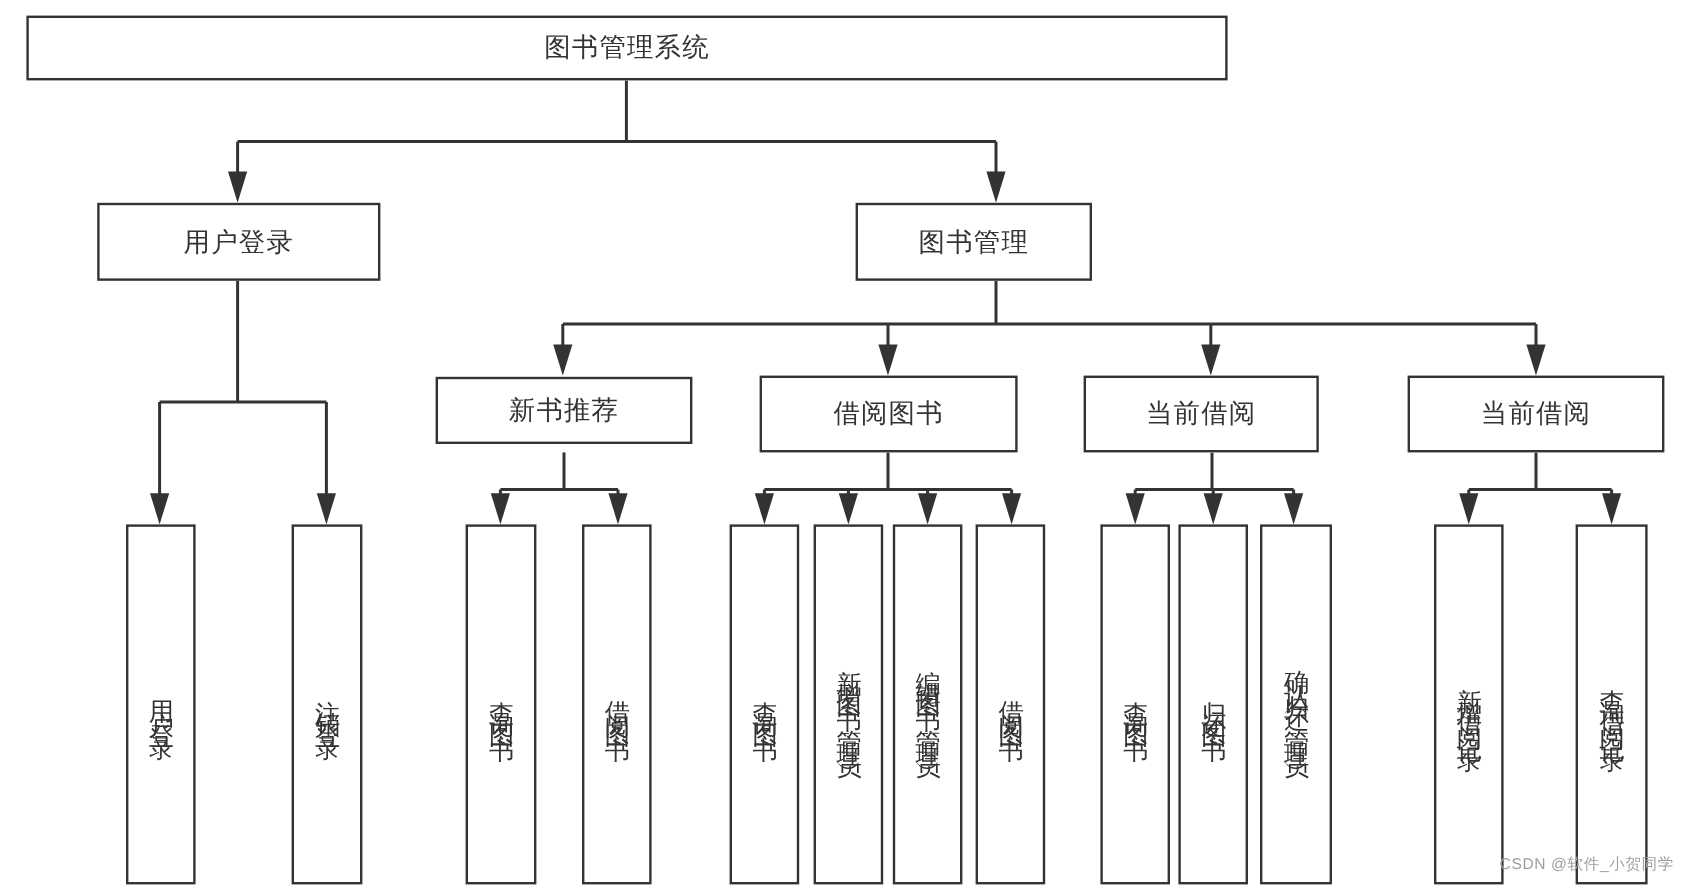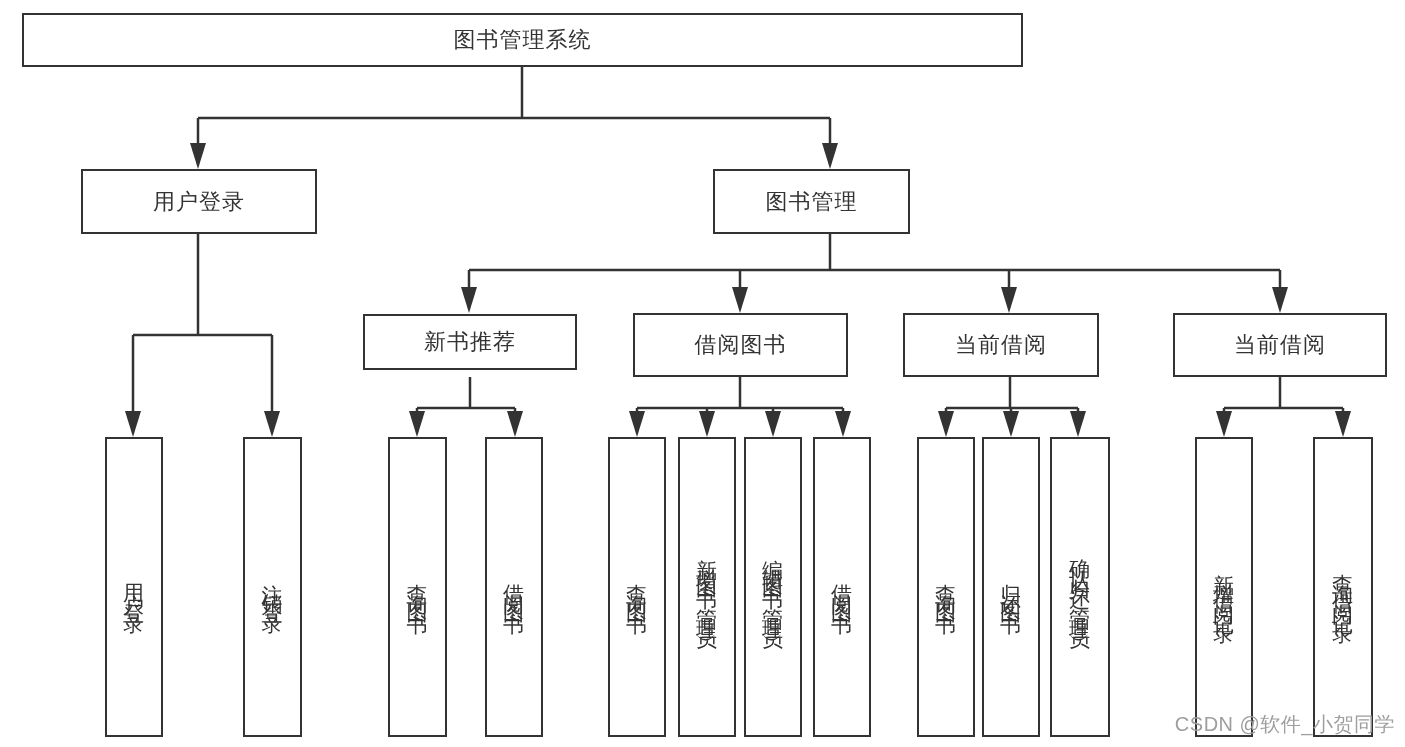--- a/index.html
+++ b/index.html
@@ -39,21 +39,21 @@
     font-size:21px;
     letter-spacing:10px;
     color:var(--text);
     line-height:1;
   }
   .watermark{
     position:absolute;
     left:1085px;top:711px;
     width:310px;
     text-align:right;
-    font-size:20px;
+    font-size:13px;
     color:var(--watermark-text);
     letter-spacing:0.5px;
     white-space:nowrap;
   }
 </style>
 </head>
 <body>
 
 <div class="stage">
 

